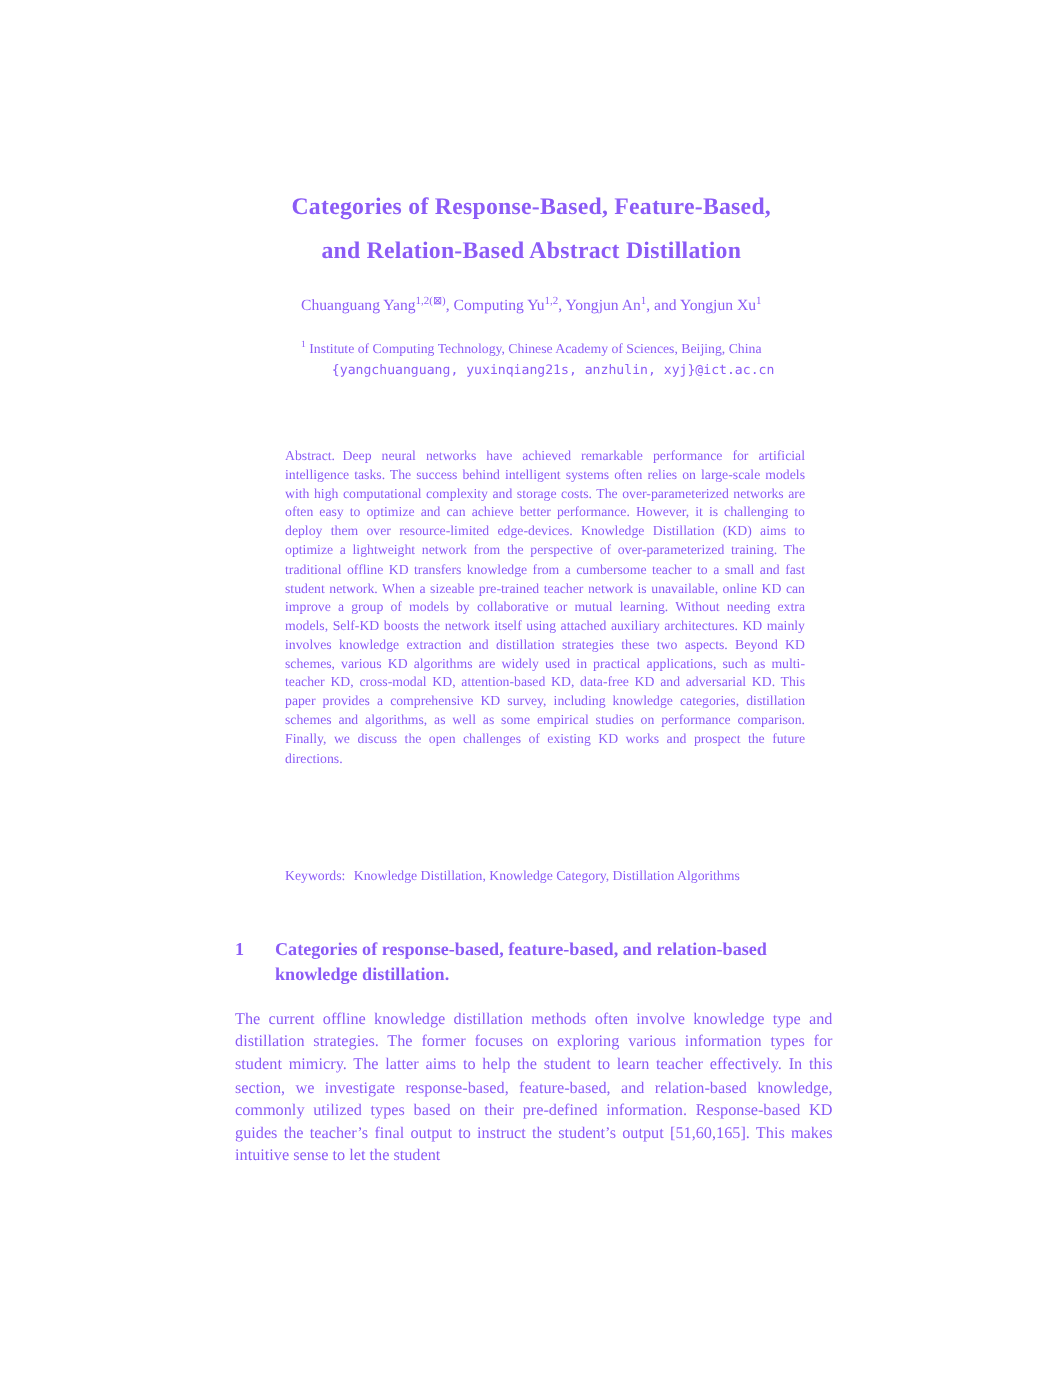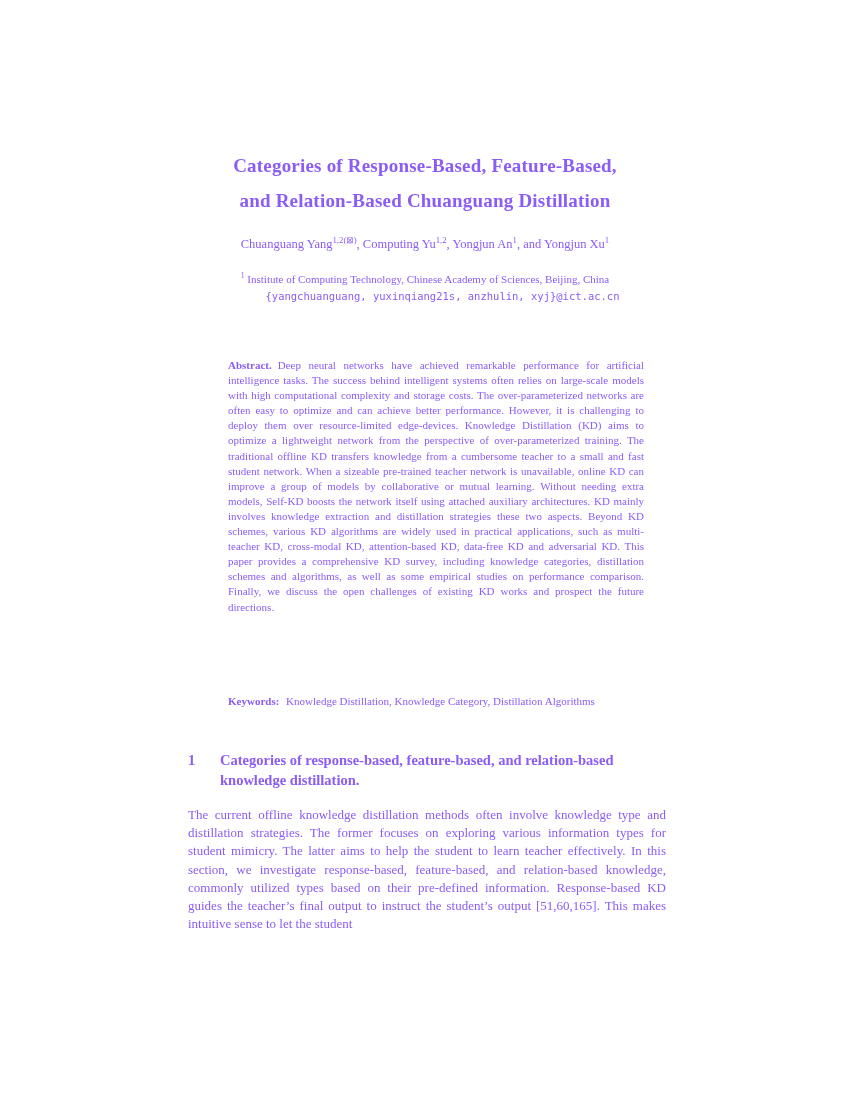--- a/index.html
+++ b/index.html
@@ -57,34 +57,34 @@
   .abstract-block {
     position: absolute;
     top: 358px;
     left: 228px;
     width: 416px;
     font-size: 11px;
     line-height: 15.1px;
     text-align: justify;
   }
   .abstract-label {
-    font-weight: bold;
+    font-weight: normal;
     padding-right: 6px;
   }
   .keywords-block {
     position: absolute;
     top: 694px;
     left: 228px;
     width: 416px;
     font-size: 11px;
     line-height: 15.1px;
     text-align: justify;
   }
   .keywords-label {
-    font-weight: bold;
+    font-weight: normal;
     padding-right: 4px;
   }
   .section-heading {
     position: absolute;
     top: 751px;
     left: 188px;
     width: 478px;
     display: flex;
     font-weight: bold;
     font-size: 14.5px;
@@ -107,21 +107,21 @@
     text-align: justify;
   }
 </style>
 </head>
 <body>
 
 <div class="page">
 
   <div class="title-block">
     <div>Categories of Response-Based, Feature-Based,</div>
-    <div>and Relation-Based Chuanguang Distillation</div>
+    <div>and Relation-Based Abstract Distillation</div>
   </div>
 
   <div class="authors-block">
     <span>Chuanguang Yang</span><sup><span>1,2(</span><span>⊠</span><span>)</span></sup><span>, </span><span>Computing Yu</span><sup>1,2</sup><span>, </span><span>Yongjun An</span><sup>1</sup><span>, and </span><span>Yongjun Xu</span><sup>1</sup>
   </div>
 
   <div class="affil-block">
     <div><sup>1</sup><span> Institute of Computing Technology, Chinese Academy of Sciences, Beijing, China</span></div>
     <div class="affil-email">{yangchuanguang, yuxinqiang21s, anzhulin, xyj}@ict.ac.cn</div>
   </div>

